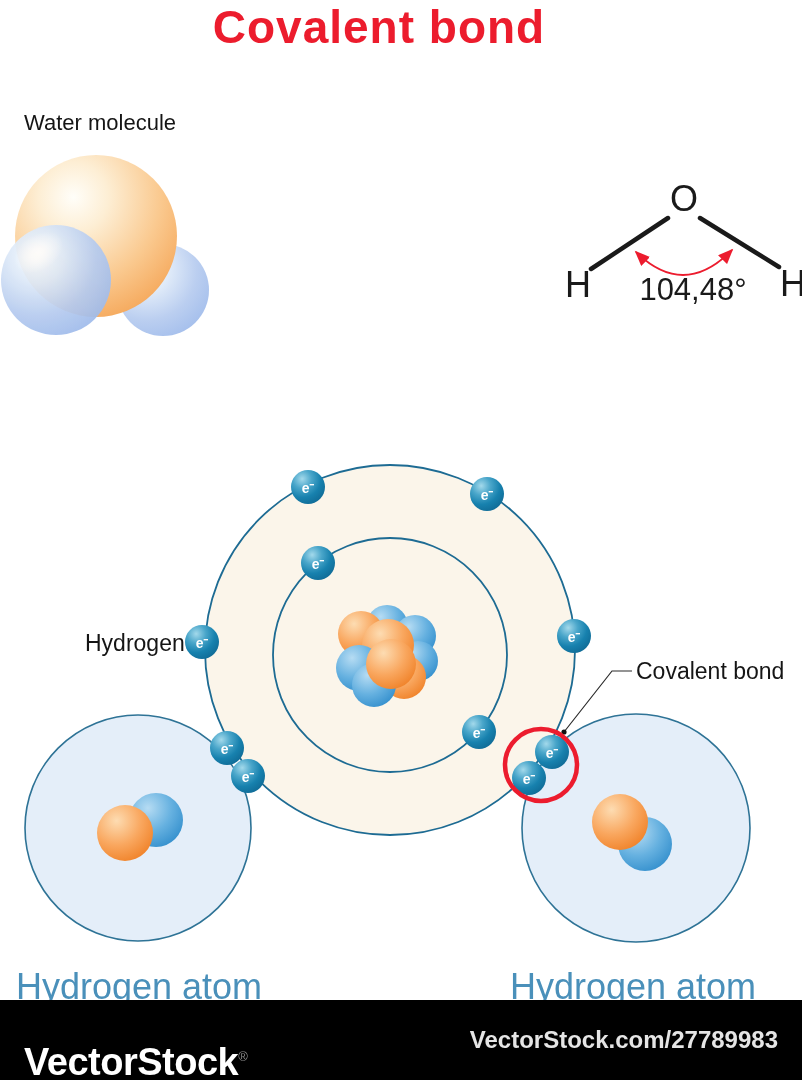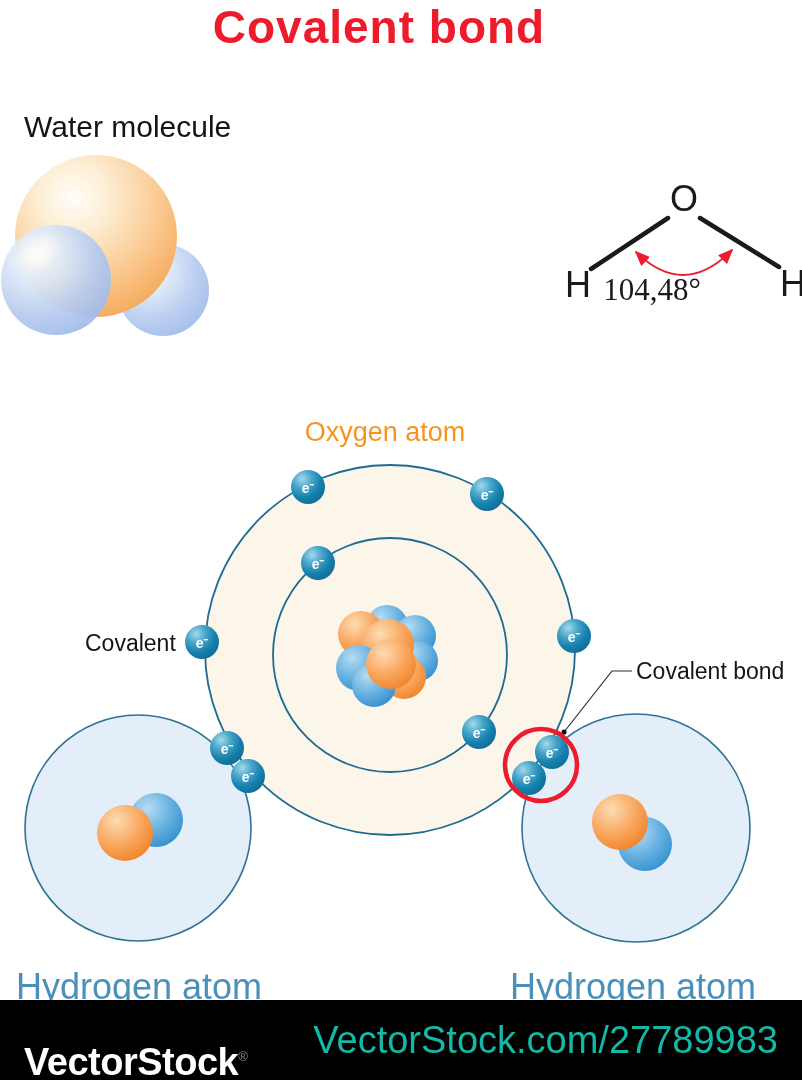--- a/index.html
+++ b/index.html
@@ -11,34 +11,34 @@
   svg{display:block;}
   .layer{position:absolute;left:0;top:0;z-index:1;}
   .layer-top{position:absolute;left:0;top:0;z-index:6;pointer-events:none;}
 
   
   .title{
     left:379px;top:0px;transform:translateX(-50%);
     font-size:46px;font-weight:700;letter-spacing:1px;color:#ec1c2d;
     white-space:nowrap;z-index:7;
   }
-  .water-label{left:24px;top:110px;font-size:30px;color:#151515;z-index:7;}
+  .water-label{left:24px;top:110px;font-size:22px;color:#151515;z-index:7;}
   .oxygen-label{left:385px;top:417px;transform:translateX(-50%);font-size:27px;color:#f7941e;white-space:nowrap;z-index:7;}
   .electrons-label{left:85px;top:630px;font-size:23px;color:#151515;z-index:7;}
   .covalent-label{left:636px;top:658px;font-size:23px;color:#151515;z-index:7;white-space:nowrap;}
   .hyd-label{font-size:36px;color:#4a90ba;white-space:nowrap;z-index:7;transform:translateX(-50%);}
   .hyd-left{left:139px;top:966px;}
   .hyd-right{left:633px;top:966px;}
 
   
   .sf{color:#1a1a1a;z-index:7;transform:translateX(-50%);white-space:nowrap;}
   .sf-o{left:684px;top:178px;font-size:36px;}
   .sf-h1{left:578px;top:264px;font-size:36px;}
   .sf-h2{left:793px;top:263px;font-size:36px;}
-  .sf-angle{left:652px;top:272px;font-size:31px;font-family:Liberation Serif, serif;}
+  .sf-angle{left:693px;top:272px;font-size:31px;}
 
   
   .sphere{position:absolute;border-radius:50%;}
   .w-orange{
     background:radial-gradient(circle at 36% 26%, #fffef9 0%, #fdeed4 22%, #fac98f 55%, #f5a85b 82%, #f09a4a 100%);
   }
   .w-blue{
     background:radial-gradient(circle at 32% 28%, #f7fbff 0%, #dde9f8 25%, #b6cbef 55%, #9fbbeb 80%, #abc2ed 100%);
     opacity:.93;
   }
@@ -140,26 +140,25 @@
   <svg class="layer-top" width="802" height="1080" viewBox="0 0 802 1080">
     <circle cx="541" cy="765" r="36" fill="none" stroke="#ec1c2e" stroke-width="4.5"></circle>
   </svg>
 
   <div class="abs title">Covalent bond</div>
   <div class="abs water-label">Water molecule</div>
   <div class="abs sf sf-o">O</div>
   <div class="abs sf sf-h1">H</div>
   <div class="abs sf sf-h2">H</div>
   <div class="abs sf sf-angle">104,48°</div>
-  <div class="abs oxygen-label">Oxygen atom</div>
-  <div class="abs electrons-label">Covalent</div>
+  <div class="abs electrons-label">Hydrogen</div>
   <div class="abs covalent-label">Covalent bond</div>
   <div class="abs hyd-label hyd-left">Hydrogen atom</div>
   <div class="abs hyd-label hyd-right">Hydrogen atom</div>
 
   <div class="abs" style="left:0;top:1000px;width:802px;height:80px;background:#000;z-index:8;display:flex;align-items:center;justify-content:space-between;padding:0 24px;box-sizing:border-box;">
     <div style="color:#fff;font-size:38px;font-weight:600;letter-spacing:-0.5px;margin-top:44px;">
       <span>VectorStock</span><sup style="font-size:13px;color:#8a8a8a;font-weight:400;">®</sup>
     </div>
-    <div style="color:#14b8a6;font-size:38px;font-weight:400;">VectorStock.com/27789983</div>
+    <div style="color:#e5e5e5;font-size:24px;font-weight:700;">VectorStock.com/27789983</div>
   </div>
 
 </div>
 
 </body></html>

